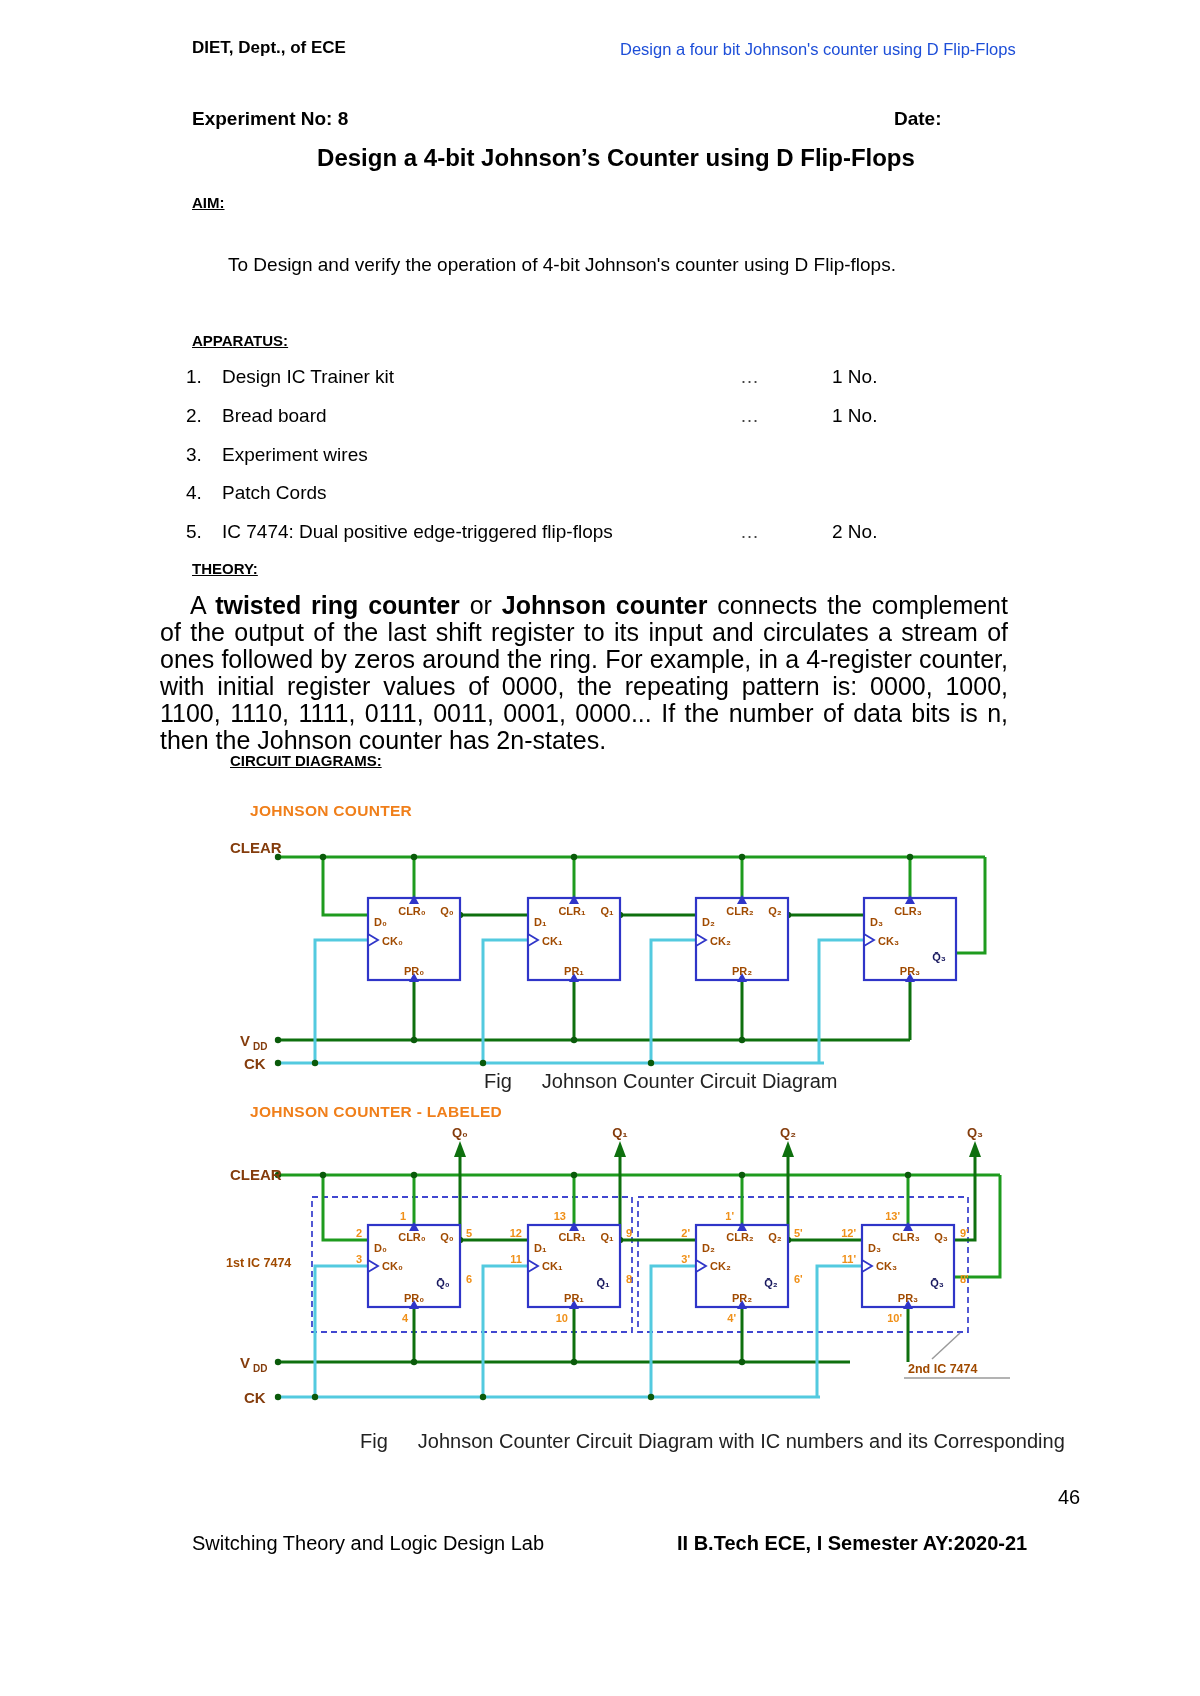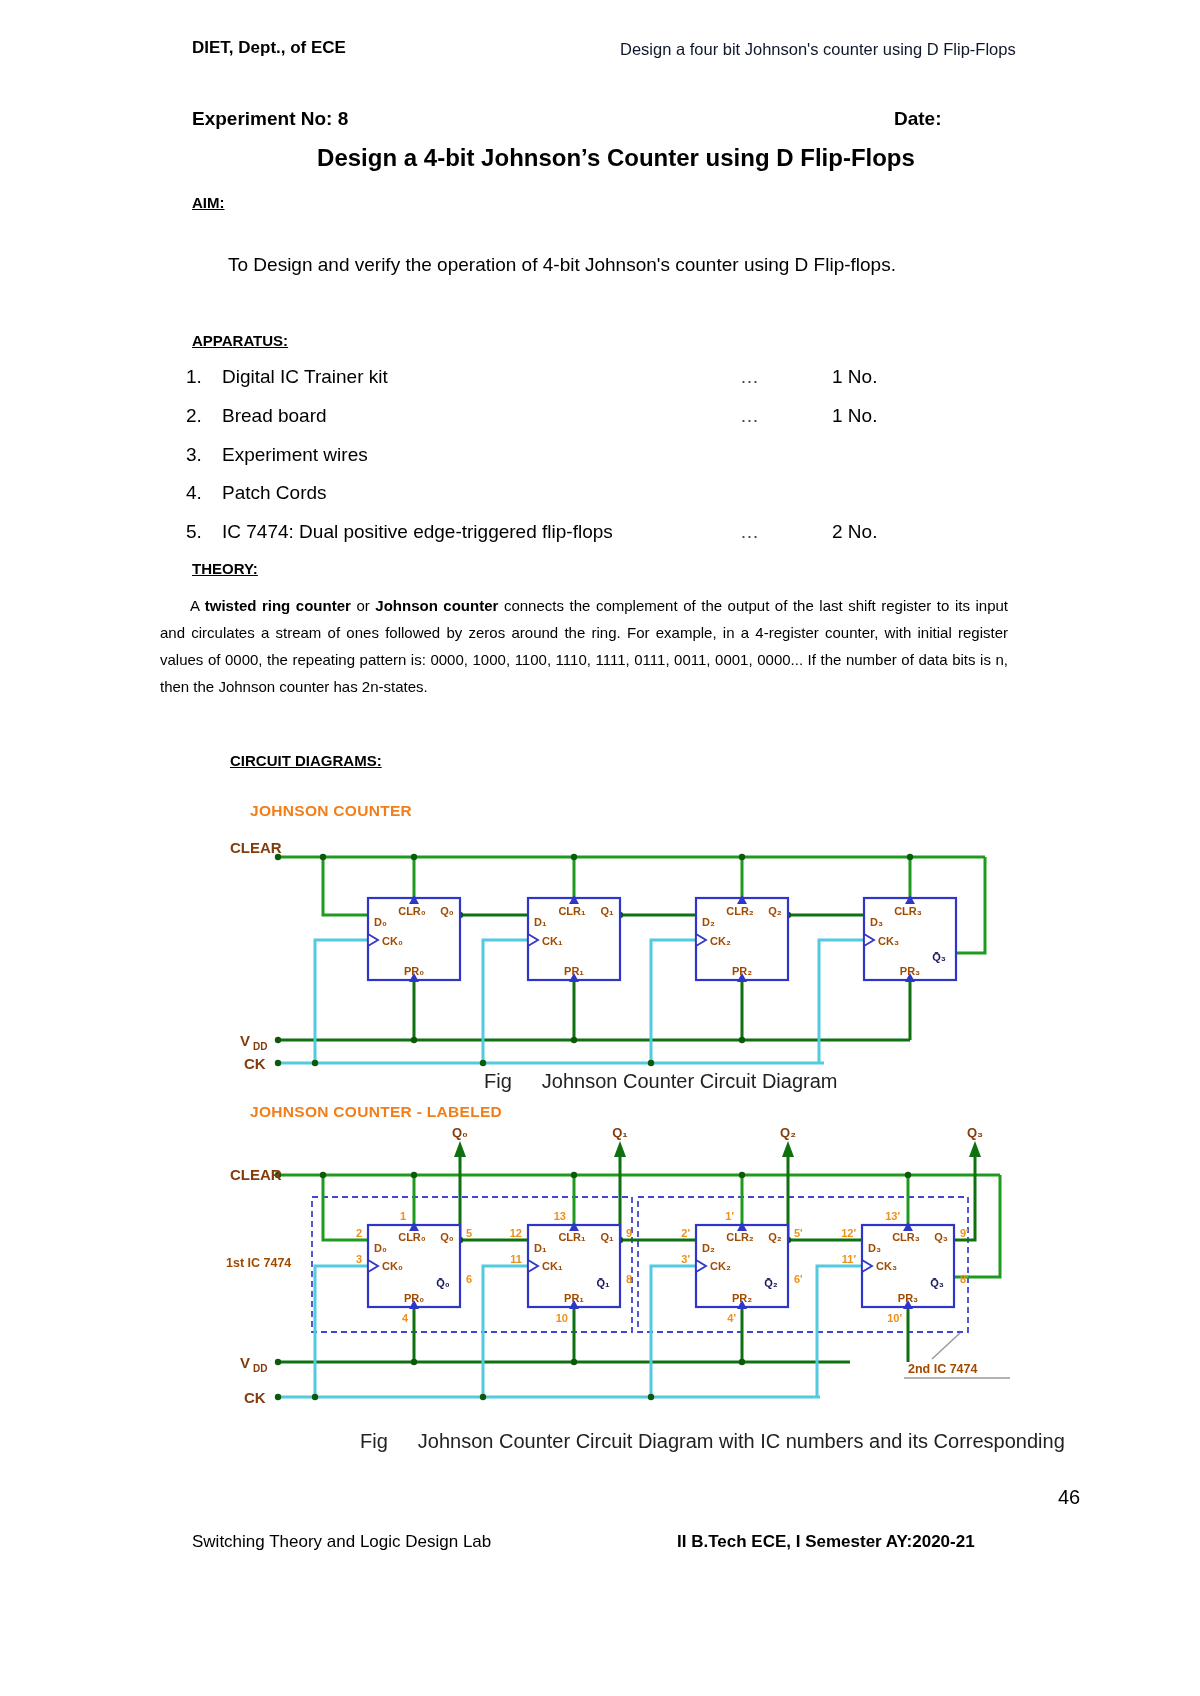--- a/index.html
+++ b/index.html
@@ -1,36 +1,36 @@
 <!DOCTYPE html>
 <html><head>
 <meta charset="utf-8">
 <style>
   html,body{margin:0;padding:0;background:#ffffff;}
   .page{position:relative;width:1200px;height:1696px;background:#ffffff;overflow:hidden;
         font-family:"Liberation Sans",sans-serif;color:#000;}
   .abs{position:absolute;margin-left:32px;}
   .b{font-weight:bold;}
   .hdr{font-size:17px;}
-  .hdr-r{font-size:16.5px;color:#0f172a;}
+  .hdr-r{font-size:16.5px;color:#1d4ed8;}
   .exp{font-size:19px;font-weight:bold;}
   .title{font-size:24px;font-weight:bold;text-align:center;left:0;right:0;}
   .heading{font-size:15px;font-weight:bold;text-decoration:underline;}
   .body-text{font-size:19px;}
   .app-row{position:absolute;left:160px;width:900px;height:26px;font-size:19px;}
   .app-row .num{position:absolute;left:26px;}
   .app-row .name{position:absolute;left:62px;}
   .app-row .dots{position:absolute;left:580px;color:#444;}
   .app-row .qty{position:absolute;left:672px;}
-  .theory-p{position:absolute;left:160px;top:592px;width:848px;font-size:15px;line-height:27px;
+  .theory-p{position:absolute;left:160px;top:592px;width:848px;font-size:25px;line-height:27px;
             text-align:justify;text-indent:30px;}
   .dTitle{font-size:15.5px;font-weight:bold;color:#F07F1A;letter-spacing:.3px;}
   .cap{font-size:20px;color:#222;}
   .cap .fig{margin-right:30px;}
-  .footer{font-size:17px;}
+  .footer{font-size:20px;}
   .diag{position:absolute;}
 
   
   .wG{stroke:#1E9B1E;stroke-width:3;fill:none;}
   .wD{stroke:#0E700E;stroke-width:3;fill:none;}
   .wC{stroke:#53CADF;stroke-width:3;fill:none;}
   .ptr{stroke:#9A9A9A;stroke-width:1.5;fill:none;}
   .dash{stroke:#4147D0;stroke-width:1.8;fill:none;stroke-dasharray:6 4;}
   .ffbox{fill:#FFFFFF;stroke:#2F35C8;stroke-width:2.2;}
   .clk{fill:#FFFFFF;stroke:#2F35C8;stroke-width:1.8;}
@@ -58,21 +58,21 @@
 
   <div class="abs title" style="top:144px;">Design a 4-bit Johnson’s Counter using D Flip-Flops</div>
 
   <div class="abs heading" style="left:160px;top:194px;">AIM:</div>
   <div class="abs body-text" style="left:196px;top:254px;">To Design and verify the operation of 4-bit Johnson's counter using D Flip-flops.</div>
 
   <div class="abs heading" style="left:160px;top:332px;">APPARATUS:</div>
 
   <div class="app-row" style="top:366px;">
     <span class="num">1.</span>
-    <span class="name">Digital IC Trainer kit</span>
+    <span class="name">Design IC Trainer kit</span>
     <span class="dots">…</span>
     <span class="qty">1 No.</span>
   </div>
   <div class="app-row" style="top:405px;">
     <span class="num">2.</span>
     <span class="name">Bread board</span>
     <span class="dots">…</span>
     <span class="qty">1 No.</span>
   </div>
   <div class="app-row" style="top:444px;">

